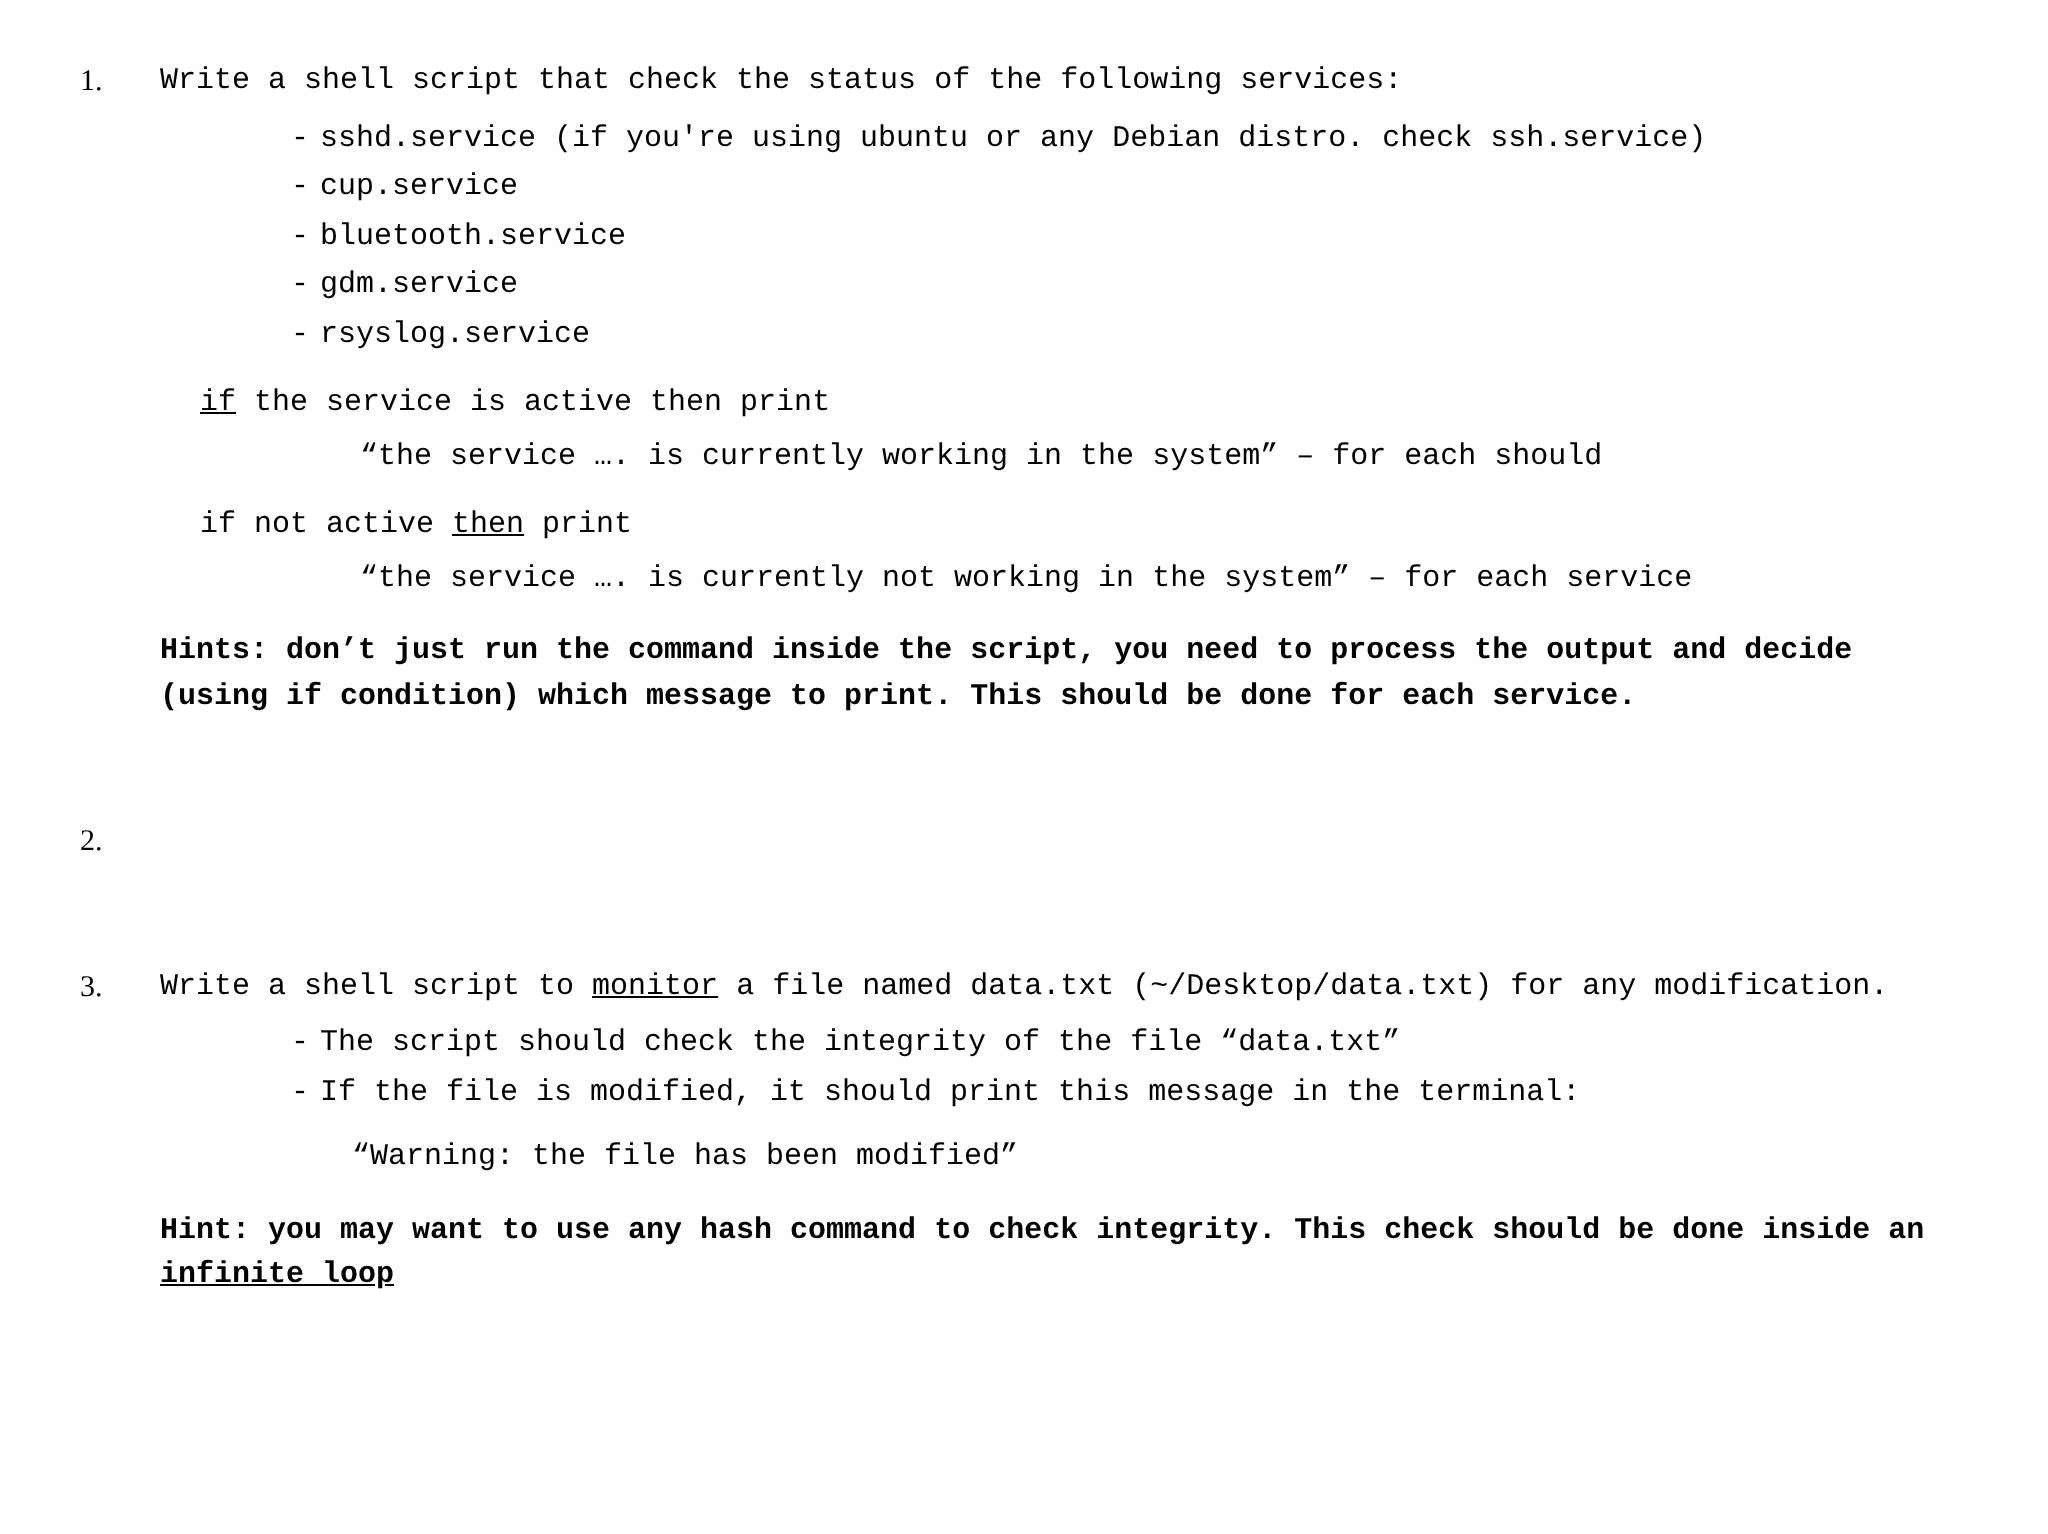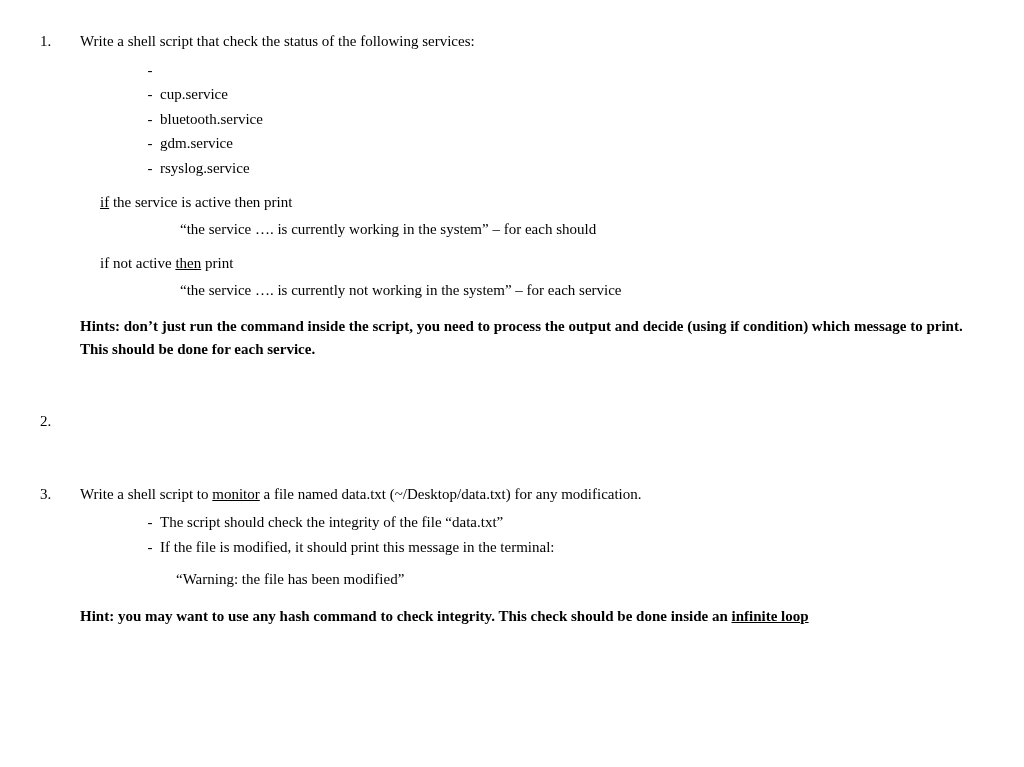--- a/index.html
+++ b/index.html
@@ -27,20 +27,21 @@
       margin-bottom: 30px;
     }
 
     .question-number {
       min-width: 40px;
       font-size: 15px;
     }
 
     .question-content {
       flex: 1;
+      font-family: Liberation Mono, monospace;
     }
 
     .question-title {
       margin-bottom: 6px;
     }
 
     .sub-list {
       list-style: none;
       padding: 0;
       margin-left: 60px;
@@ -96,20 +97,21 @@
 
 <div class="page-container">
 
   <div class="question-block">
     <div class="question-number">1.</div>
     <div class="question-content">
       <div class="question-title">Write a shell script that check the status of the following services:</div>
       <ul class="sub-list">
         <li>
           <span class="dash">-</span>
+          <span>sshd.service (if you're using ubuntu or any Debian distro. check ssh.service)</span>
         </li>
         <li>
           <span class="dash">-</span>
           <span>cup.service</span>
         </li>
         <li>
           <span class="dash">-</span>
           <span>bluetooth.service</span>
         </li>
         <li>

